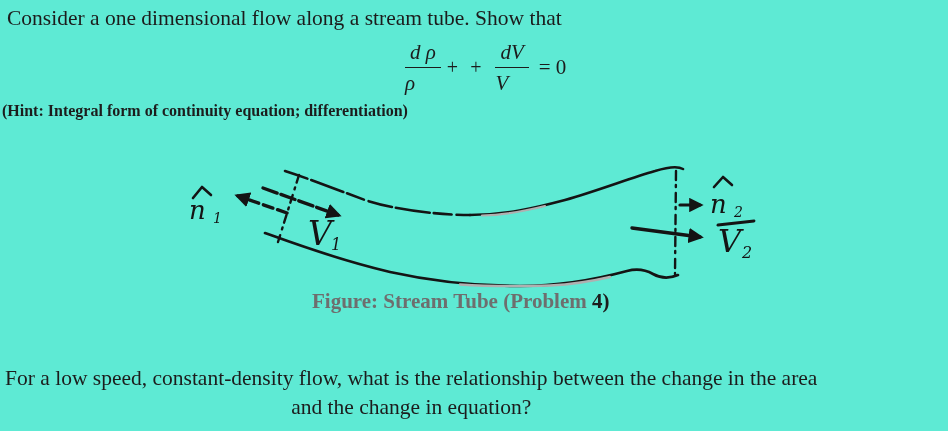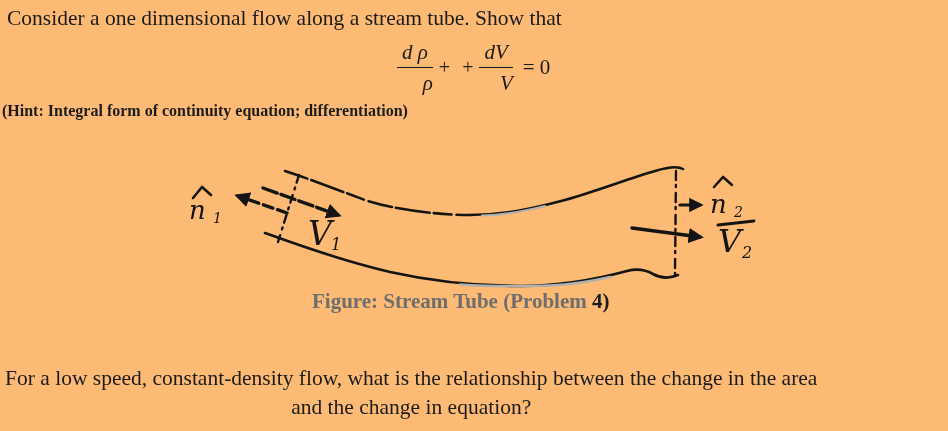--- a/index.html
+++ b/index.html
@@ -1,32 +1,32 @@
 <!DOCTYPE html>
 <html><head>
 <meta charset="utf-8">
 <style>
   html,body{margin:0;padding:0;background:#ffffff;}
   #page{
     position:relative;
     width:948px;height:431px;
-    background:#fdba74;
+    background:#5eead4;
     font-family:"Liberation Serif", serif;
     color:#1c1c1c;
     overflow:hidden;
   }
   .line{position:absolute;white-space:nowrap;}
   #intro{left:7px;top:6px;font-size:21.5px;}
   #hint{left:2px;top:102px;font-size:16px;font-weight:bold;}
   #equation{
     position:absolute;left:397px;top:40px;
     display:inline-flex;align-items:center;
     font-size:21px;
   }
-  .frac{display:inline-block;text-align:right;line-height:1.15;}
+  .frac{display:inline-block;text-align:left;line-height:1.15;margin-left:8px;}
   .frac .num{display:block;font-style:italic;padding:0 5px 3px 5px;border-bottom:1.7px solid #1c1c1c;}
   .frac .den{display:block;font-style:italic;padding-top:3px;}
   .op{margin:0 6px;font-size:20px;}
   .rhs{margin-left:10px;font-size:21px;}
   #figure-svg{position:absolute;left:150px;top:150px;}
   #caption{
     left:312px;top:289px;font-size:21px;font-weight:bold;
     color:#6e6e6e;
   }
   #caption .cap-dark{color:#1c1c1c;}

